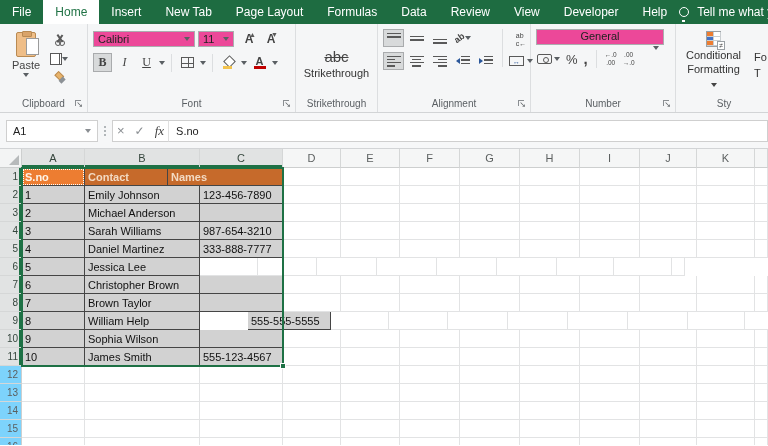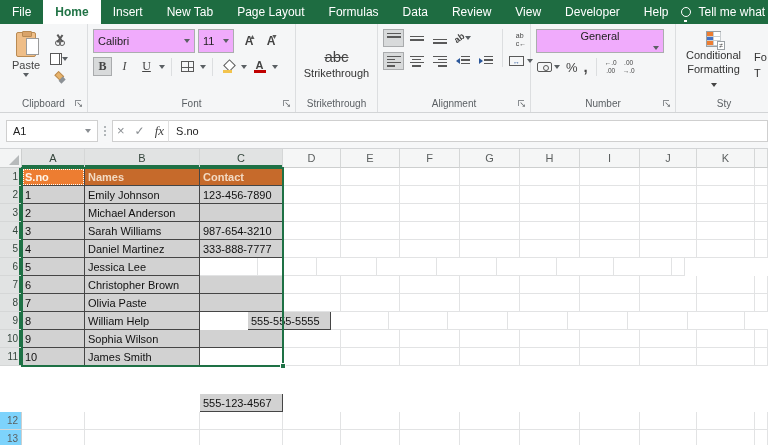--- a/index.html
+++ b/index.html
@@ -3,21 +3,21 @@
 <meta charset="utf-8">
 <style>
   * { box-sizing: border-box; margin: 0; padding: 0; }
   body { margin: 0; font-family: "Liberation Sans", sans-serif; }
   .app { width: 768px; height: 446px; overflow: hidden; position: relative; background: #fff; font-size: 11px; color: #333; }
 
   
   .tabbar { height: 24px; background: var(--tab-bar-green, #1E6C41); display: flex; align-items: stretch; color: #fff; font-size: 12px; }
   .tabs { display: flex; align-items: stretch; }
   .tab { padding: 0 12px; display: flex; align-items: center; white-space: nowrap; cursor: pointer; }
-  .tab.active { background: #fff; color: var(--excel-green, #217346); font-weight: 700; text-align: right; }
+  .tab.active { background: #fff; color: var(--excel-green, #217346); font-weight: 400; text-align: right; }
   .tellme { margin-left: auto; display: flex; align-items: center; gap: 8px; padding-right: 2px; white-space: nowrap; overflow: hidden; }
   .bulb { width: 10px; height: 10px; border: 1.5px solid #fff; border-radius: 50%; position: relative; flex: 0 0 auto; }
   .bulb::after { content: ""; position: absolute; left: 2px; width: 3px; height: 3px; top: 9px; border-bottom: 2px solid #fff; }
 
   
   .ribbon { height: 89px; background: #F5F6F7; border-bottom: 1px solid #D2D4D6; display: flex; overflow: hidden; }
   .group { position: relative; border-right: 1px solid #DCDEE0; display: flex; flex-direction: column; flex: 0 0 auto; }
   .group-body { flex: 1; display: flex; align-items: flex-start; padding: 5px 5px 0 5px; }
   .group-footer { height: 17px; display: flex; align-items: center; justify-content: center; color: #5A5F63; font-size: 10px; position: relative; }
   .launcher { position: absolute; right: 2px; bottom: 2px; width: 11px; height: 11px; font-size: 8px; color: #5A5F63; display: flex; align-items: center; justify-content: center; cursor: pointer; }
@@ -45,21 +45,21 @@
   .copy-icon::before, .copy-icon::after { content: ""; position: absolute; width: 8px; height: 10px; background: #fff; border: 1px solid #595959; }
   .copy-icon::before { left: 0; top: 0; } .copy-icon::after { right: 0; bottom: 0; }
   .painter-icon { position: relative; width: 12px; height: 12px; display: inline-block; transform: rotate(-45deg); }
   .painter-icon::before { content: ""; position: absolute; left: 4px; top: 0; width: 4px; height: 6px; background: #E8B36A; border: 1px solid #B98A52; }
   .painter-icon::after { content: ""; position: absolute; left: 3px; top: 7px; width: 6px; height: 4px; background: #8C9196; }
 
   
   .g-font { width: 208px; }
   .g-font .group-body { flex-direction: column; gap: 4px; }
   .font-row { display: flex; align-items: center; gap: 3px; }
-  .combo { background: #f0abfc; border: 1px solid #ABADAF; height: 24px; display: flex; align-items: center; padding: 0 4px; color: #222; gap: 4px; cursor: pointer; }
+  .combo { background: #ec4899; border: 1px solid #ABADAF; height: 16px; display: flex; align-items: center; padding: 0 4px; color: #222; gap: 4px; cursor: pointer; }
   .combo .caret { margin-left: auto; }
   .combo-font { width: 102px; }
   .combo-size { width: 36px; }
   .grow-shrink { display: flex; gap: 2px; margin-left: 2px; }
   .fontsize-btn { width: 20px; height: 20px; font-weight: 600; font-size: 12px; position: relative; }
   .fontsize-btn sup { font-size: 7px; position: absolute; top: 1px; right: 2px; color: #595959; }
   .fmt-btn { width: 19px; height: 19px; font-size: 12px; }
   .bold-b { font-weight: 800; font-family: "Liberation Serif", serif; }
   .ital-i { font-style: italic; font-family: "Liberation Serif", serif; }
   .under-u { text-decoration: underline; font-family: "Liberation Serif", serif; }
@@ -436,22 +436,22 @@
         <div class="colhdr" style="width: 60px;">G</div>
         <div class="colhdr" style="width: 60px;">H</div>
         <div class="colhdr" style="width: 60px;">I</div>
         <div class="colhdr" style="width: 57px;">J</div>
         <div class="colhdr" style="width: 58px;">K</div>
         <div class="colhdr" style="width: 13px;"></div>
       </div>
       <div class="gridrow">
         <div class="rowhdr selhdr">1</div>
         <div class="cell thead origin" style="width: 63px;">S.no</div>
+        <div class="cell thead" style="width: 83px;">Contact</div>
         <div class="cell thead" style="width: 115px;">Names</div>
-        <div class="cell thead" style="width: 83px;">Contact</div>
         <div class="cell" style="width: 58px;"></div>
         <div class="cell" style="width: 59px;"></div>
         <div class="cell" style="width: 60px;"></div>
         <div class="cell" style="width: 60px;"></div>
         <div class="cell" style="width: 60px;"></div>
         <div class="cell" style="width: 60px;"></div>
         <div class="cell" style="width: 57px;"></div>
         <div class="cell" style="width: 58px;"></div>
         <div class="cell" style="width: 13px;"></div>
       </div>
@@ -540,21 +540,21 @@
         <div class="cell" style="width: 60px;"></div>
         <div class="cell" style="width: 60px;"></div>
         <div class="cell" style="width: 60px;"></div>
         <div class="cell" style="width: 57px;"></div>
         <div class="cell" style="width: 58px;"></div>
         <div class="cell" style="width: 13px;"></div>
       </div>
       <div class="gridrow">
         <div class="rowhdr selhdr">8</div>
         <div class="cell sel" style="width: 63px;">7</div>
-        <div class="cell sel" style="width: 115px;">Olivia Paste</div>
+        <div class="cell sel" style="width: 115px;">Brown Taylor</div>
         <div class="cell sel" style="width: 83px;"></div>
         <div class="cell" style="width: 58px;"></div>
         <div class="cell" style="width: 59px;"></div>
         <div class="cell" style="width: 60px;"></div>
         <div class="cell" style="width: 60px;"></div>
         <div class="cell" style="width: 60px;"></div>
         <div class="cell" style="width: 60px;"></div>
         <div class="cell" style="width: 57px;"></div>
         <div class="cell" style="width: 58px;"></div>
         <div class="cell" style="width: 13px;"></div>
@@ -586,21 +586,21 @@
         <div class="cell" style="width: 60px;"></div>
         <div class="cell" style="width: 60px;"></div>
         <div class="cell" style="width: 57px;"></div>
         <div class="cell" style="width: 58px;"></div>
         <div class="cell" style="width: 13px;"></div>
       </div>
       <div class="gridrow">
         <div class="rowhdr selhdr">11</div>
         <div class="cell sel" style="width: 63px;">10</div>
         <div class="cell sel" style="width: 115px;">James Smith</div>
-        <div class="cell sel" style="width: 83px; margin-top: 46px;">555-123-4567</div>
+        <div class="cell sel" style="width: 83px;">555-123-4567</div>
         <div class="cell" style="width: 58px;"></div>
         <div class="cell" style="width: 59px;"></div>
         <div class="cell" style="width: 60px;"></div>
         <div class="cell" style="width: 60px;"></div>
         <div class="cell" style="width: 60px;"></div>
         <div class="cell" style="width: 60px;"></div>
         <div class="cell" style="width: 57px;"></div>
         <div class="cell" style="width: 58px;"></div>
         <div class="cell" style="width: 13px;"></div>
       </div>

